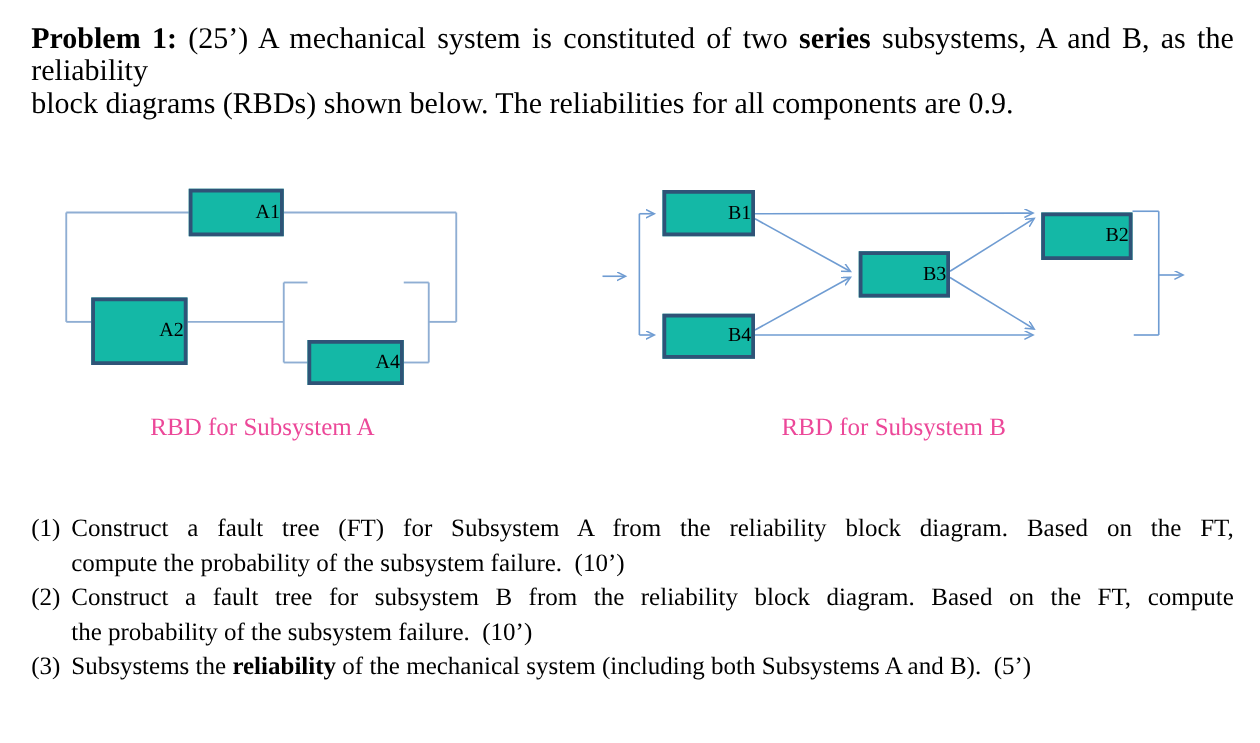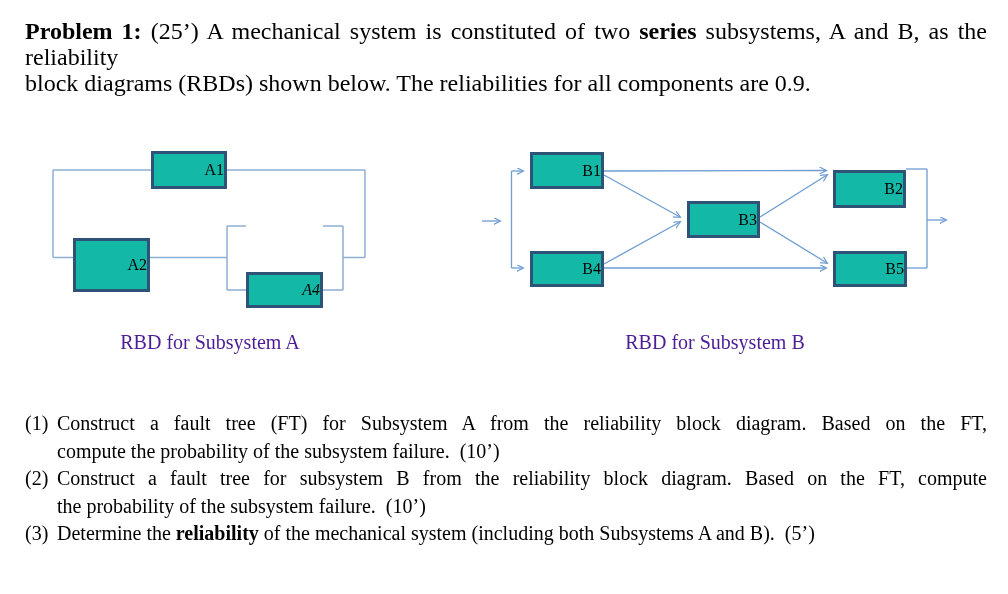--- a/index.html
+++ b/index.html
@@ -39,34 +39,34 @@
     border: 3px solid #2f5377;
     background: #14b8a6;
     display: flex; align-items: center; justify-content: flex-end;
     font-size: 16px;
     color: #000000;
   }
   
   .node.a1 { left: 151px; top: 151px; width: 76px; height: 38px; }
   .node.a2 { left: 73px;  top: 238px; width: 77px; height: 54px; }
   .node.a3 { left: 246px; top: 208px; width: 77px; height: 36px; }
-  .node.a4 { left: 246px; top: 272px; width: 77px; height: 36px; font-style: italic; }
+  .node.a4 { left: 246px; top: 272px; width: 77px; height: 36px; }
   
   .node.b1 { left: 530px; top: 152px; width: 74px; height: 37px; }
   .node.b2 { left: 833px; top: 150px; width: 73px; height: 38px; margin-top: 20px; }
   .node.b3 { left: 687px; top: 201px; width: 73px; height: 37px; }
   .node.b4 { left: 530px; top: 251px; width: 74px; height: 36px; }
   .node.b5 { left: 833px; top: 251px; width: 74px; height: 36px; }
 
   .caption {
     position: absolute;
     top: 331px;
     font-size: 20px;
     text-align: center;
-    color: #4c1d95;
+    color: #ec4899;
   }
   .caption.a { left: 40px;  width: 340px; }
   .caption.b { left: 540px; width: 350px; }
 </style>
 </head>
 <body>
 
 <div class="page">
 
   <div class="problem">
@@ -130,37 +130,34 @@
     </div>
   <div class="node b2">
       <span>B2</span>
     </div>
   <div class="node b3">
       <span>B3</span>
     </div>
   <div class="node b4">
       <span>B4</span>
     </div>
-  <div class="node b5">
-      <span>B5</span>
-    </div>
 
   <div class="caption a">RBD for Subsystem A</div>
   <div class="caption b">RBD for Subsystem B</div>
 
   <div class="questions">
     <div class="q">
       <span class="qnum">(1)</span>
       <div class="qline-j">Construct a fault tree (FT) for Subsystem A from the reliability block diagram. Based on the FT,</div>
       <div class="qline">compute the probability of the subsystem failure. &nbsp;(10’)</div>
     </div>
     <div class="q">
       <span class="qnum">(2)</span>
       <div class="qline-j">Construct a fault tree for subsystem B from the reliability block diagram. Based on the FT, compute</div>
       <div class="qline">the probability of the subsystem failure. &nbsp;(10’)</div>
     </div>
     <div class="q">
       <span class="qnum">(3)</span>
-      <div class="qline"><span>Determine the </span><b>reliability</b><span> of the mechanical system (including both Subsystems A and B). &nbsp;(5’)</span></div>
+      <div class="qline"><span>Subsystems the </span><b>reliability</b><span> of the mechanical system (including both Subsystems A and B). &nbsp;(5’)</span></div>
     </div>
   </div>
 
 </div>
 
 </body></html>

